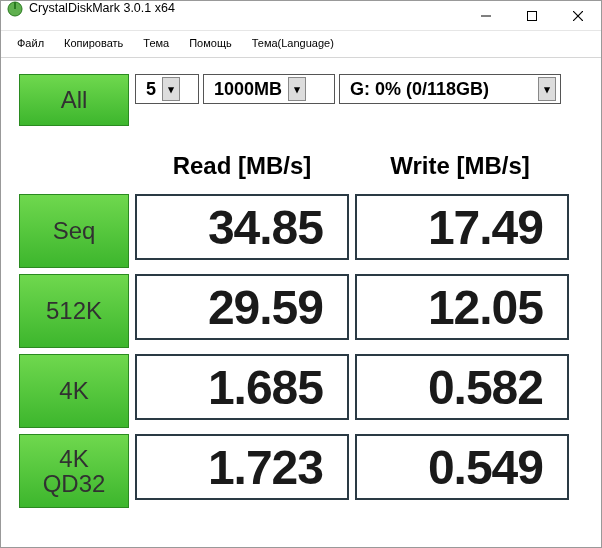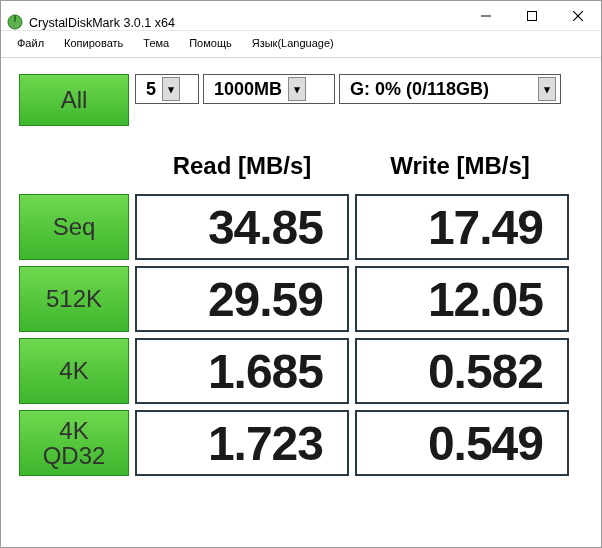--- a/index.html
+++ b/index.html
@@ -7,21 +7,21 @@
     font-family: "Segoe UI", Tahoma, Arial, sans-serif;
     font-size: 13px;
     background: #fff;
     width: 602px;
     height: 548px;
     overflow: hidden;
     border: 1px solid #999;
   }
   .titlebar {
     display: flex;
-    align-items: flex-end;
+    align-items: flex-start;
     height: 30px;
     background: #fff;
     border-bottom: 1px solid #e6e6e6;
     padding-left: 6px;
   }
   .titlebar .icon {
     width: 16px; height: 16px; margin-right: 6px;
     display: inline-flex; align-items: center; justify-content: center;
   }
   .titlebar .title { flex: 1; font-size: 12.5px; color: #000; }
@@ -96,21 +96,21 @@
     flex-direction: column;
     gap: 6px;
   }
   .row {
     display: flex;
     gap: 6px;
     align-items: stretch;
   }
   .btn {
     width: 110px;
-    height: 66px;
+    height: 74px;
     background: linear-gradient(#6fd84e, #3db62d);
     border: 1px solid #2a8a20;
     display: flex;
     align-items: center;
     justify-content: center;
     font-family: Arial, sans-serif;
     font-size: 24px;
     color: #313131;
     font-weight: normal;
     text-align: center;
@@ -166,21 +166,21 @@
         </svg>
     </div>
   </div>
 </div>
 
 <div class="menubar">
   <span>Файл</span>
   <span>Копировать</span>
   <span>Тема</span>
   <span>Помощь</span>
-  <span>Язык(Language)</span>
+  <span>Тема(Language)</span>
 </div>
 
 <div class="content">
 
   <div class="grid">
     <div class="row toprow">
       <div class="btn all-btn">All</div>
       <div style="display:flex;flex-direction:column;gap:2px;">
         <div class="controls-row" style="margin-left:0;">
           <div class="sel runs">

